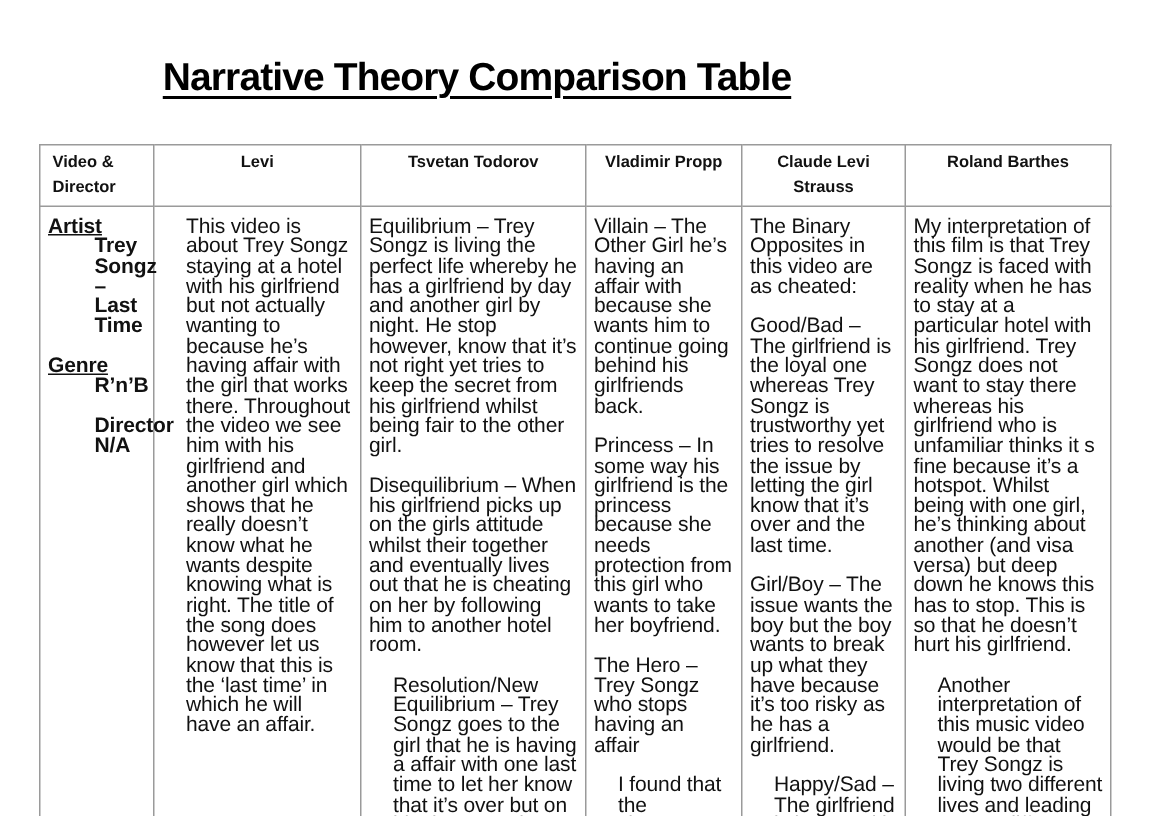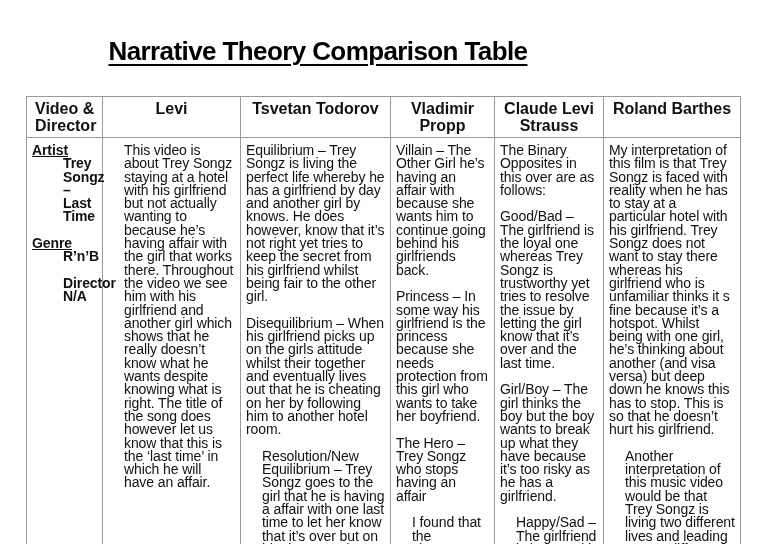--- a/index.html
+++ b/index.html
@@ -39,21 +39,21 @@
       table-layout: fixed;
     }
     table.comparison th,
     table.comparison td {
       border: 1px solid #9a9a9a;
       vertical-align: top;
       padding: 3px 5px;
     }
     table.comparison th {
       font-weight: bold;
-      font-size: 16px;
+      font-size: 11px;
       line-height: 17px;
       height: 30px;
       text-align: center;
       color: #111;
       padding-top: 3px;
     }
     table.comparison th.first {
       text-align: left;
       padding-left: 8px;
     }
@@ -108,34 +108,34 @@
         </div>
         <div class="info-block">
           <div class="bold">Director</div>
           <div class="bold">N/A</div>
         </div>
       </td>
       <td>
         <p class="para">This video is about Trey Songz staying at a hotel with his girlfriend but not actually wanting to because he’s having affair with the girl that works there. Throughout the video we see him with his girlfriend and another girl which shows that he really doesn’t know what he wants despite knowing what is right. The title of the song does however let us know that this is the ‘last time’ in which he will have an affair.</p>
       </td>
       <td>
-        <p class="para">Equilibrium – Trey Songz is living the perfect life whereby he has a girlfriend by day and another girl by knows. He does however, know that it’s not right yet tries to keep the secret from his girlfriend whilst being fair to the other girl.</p>
+        <p class="para">Equilibrium – Trey Songz is living the perfect life whereby he has a girlfriend by day and another girl by night. He stop however, know that it’s not right yet tries to keep the secret from his girlfriend whilst being fair to the other girl.</p>
         <p class="para">Disequilibrium – When his girlfriend picks up on the girls attitude whilst their together and eventually lives out that he is cheating on her by following him to another hotel room.</p>
         <p class="para">Resolution/New Equilibrium – Trey Songz goes to the girl that he is having a affair with one last time to let her know that it’s over but on his departure is met with his girlfriend who is deeply upset.</p>
       </td>
       <td>
         <p class="para">Villain – The Other Girl he’s having an affair with because she wants him to continue going behind his girlfriends back.</p>
         <p class="para">Princess – In some way his girlfriend is the princess because she needs protection from this girl who wants to take her boyfriend.</p>
         <p class="para">The Hero – Trey Songz who stops having an affair</p>
         <p class="para">I found that the characters didn’t fit exactly into Propp’s character roles.</p>
       </td>
       <td>
-        <p class="para">The Binary Opposites in this over are as follows:</p>
+        <p class="para">The Binary Opposites in this video are as cheated:</p>
         <p class="para">Good/Bad – The girlfriend is the loyal one whereas Trey Songz is trustworthy yet tries to resolve the issue by letting the girl know that it’s over and the last time.</p>
-        <p class="para">Girl/Boy – The girl thinks the boy but the boy wants to break up what they have because it’s too risky as he has a girlfriend.</p>
+        <p class="para">Girl/Boy – The issue wants the boy but the boy wants to break up what they have because it’s too risky as he has a girlfriend.</p>
         <p class="para">Happy/Sad – The girlfriend is happy with Trey Songz whereas the other girl is disheartened because he has a girlfriend and cannot have that honest</p>
       </td>
       <td>
         <p class="para">My interpretation of this film is that Trey Songz is faced with reality when he has to stay at a particular hotel with his girlfriend. Trey Songz does not want to stay there whereas his girlfriend who is unfamiliar thinks it s fine because it’s a hotspot. Whilst being with one girl, he’s thinking about another (and visa versa) but deep down he knows this has to stop. This is so that he doesn’t hurt his girlfriend.</p>
         <p class="para">Another interpretation of this music video would be that Trey Songz is living two different lives and leading on two different girls which is not fair because one will get hurt. He also deserves what happens to him because he’s cheated and lied.</p>
       </td>
     </tr>
   </tbody>
 </table>
 

